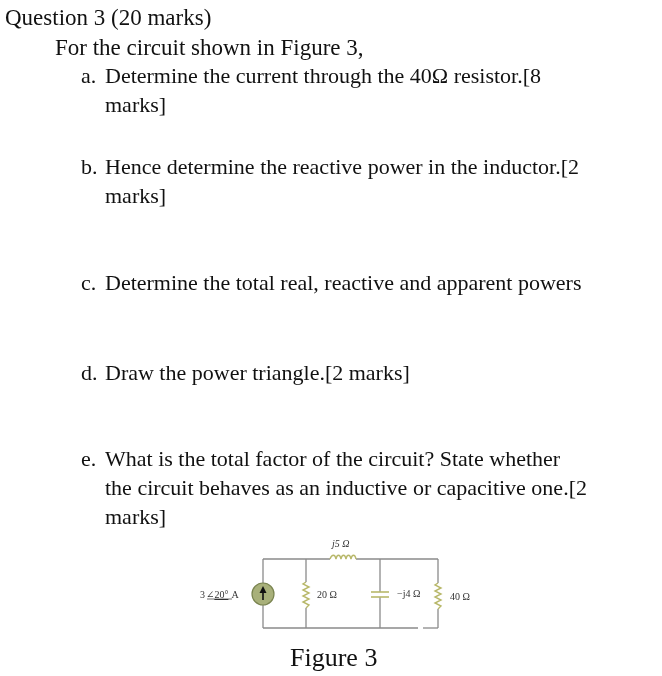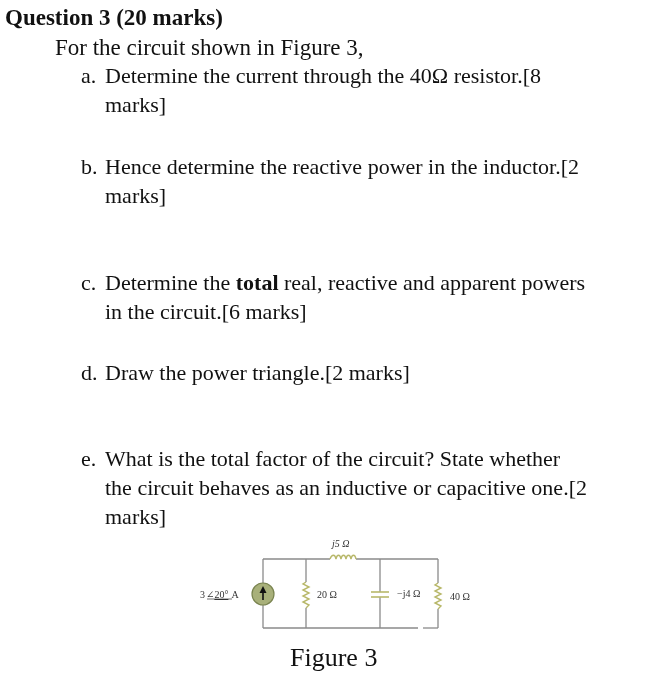--- a/index.html
+++ b/index.html
@@ -13,21 +13,21 @@
       position: relative;
       overflow: hidden;
       font-family: "Liberation Serif", "DejaVu Serif", serif;
       color: #111111;
     }
     .title {
       position: absolute;
       left: 5px;
       top: 4px;
       font-size: 23px;
-      font-weight: bold;
+      font-weight: normal;
       margin: 0;
       line-height: 27px;
     }
     .intro {
       position: absolute;
       left: 55px;
       top: 34px;
       font-size: 23px;
       line-height: 27px;
     }
@@ -42,21 +42,21 @@
       display: inline-block;
       width: 24px;
     }
     .item .line {
       display: block;
       white-space: nowrap;
     }
     .item .cont {
       padding-left: 24px;
     }
-    b { font-weight: bold; }
+    b { font-weight: normal; }
     .circuit {
       position: absolute;
       left: 0;
       top: 0;
       width: 662px;
       height: 676px;
       pointer-events: none;
     }
     .ctext {
       font-family: "Liberation Serif", "DejaVu Serif", serif;
@@ -82,21 +82,20 @@
   <span class="line cont">marks]</span>
 </div>
 
 <div class="item" style="top:152px;">
   <span class="line"><span class="label">b.</span><span>Hence determine the reactive power in the inductor.[2</span></span>
   <span class="line cont">marks]</span>
 </div>
 
 <div class="item" style="top:268px;">
   <span class="line"><span class="label">c.</span><span>Determine the </span><b>total</b><span> real, reactive and apparent powers</span></span>
-  <span class="line cont">in the circuit.[6 marks]</span>
 </div>
 
 <div class="item" style="top:358px;">
   <span class="line"><span class="label">d.</span><span>Draw the power triangle.[2 marks]</span></span>
 </div>
 
 <div class="item" style="top:444px;">
   <span class="line"><span class="label">e.</span><span>What is the total factor of the circuit? State whether</span></span>
   <span class="line cont">the circuit behaves as an inductive or capacitive one.[2</span>
   <span class="line cont">marks]</span>

